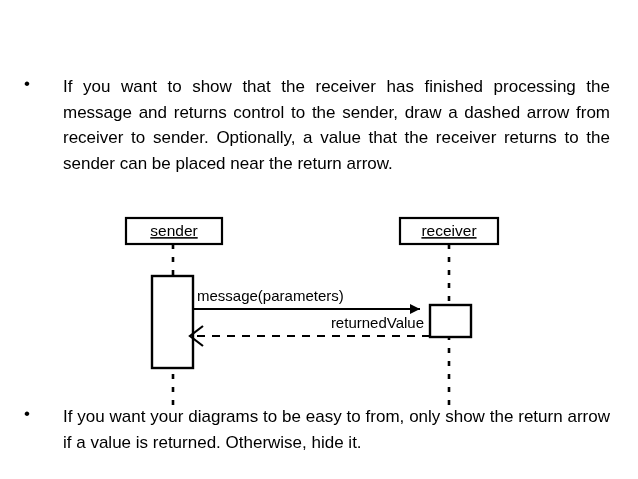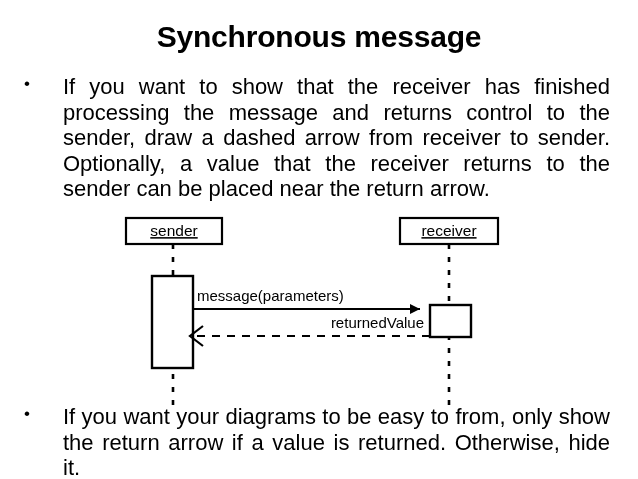--- a/index.html
+++ b/index.html
@@ -49,21 +49,21 @@
     width: 18px;
     font-size: 17px;
     line-height: 24px;
     text-align: left;
     color: #000000;
   }
   .bullet-text {
     position: absolute;
     left: 39px;
     top: 0;
-    font-size: 22px;
+    font-size: 17px;
     line-height: 25.5px;
     color: #000000;
     text-align: justify;
     text-justify: inter-word;
   }
 
   #bullet-1 { left: 24px; top: 74px; width: 586px; }
   #bullet-1 .bullet-text { width: 547px; }
   #bullet-1 .bullet-dot { top: -2px; }
 
@@ -94,21 +94,20 @@
     font-family: "Liberation Sans", sans-serif;
     font-size: 15px;
     fill: #000000;
   }
 </style>
 </head>
 <body>
 
 <div class="slide">
 
-  <div class="slide-title">Synchronous message</div>
 
   <div class="bullet" id="bullet-1">
     <span class="bullet-dot">•</span>
     <span class="bullet-text">If you want to show that the receiver has finished processing the message and returns control to the sender, draw a dashed arrow from receiver to sender. Optionally, a value that the receiver returns to the sender can be placed near the return arrow.</span>
   </div>
 
   <div class="bullet" id="bullet-2">
     <span class="bullet-dot">•</span>
     <span class="bullet-text">If you want your diagrams to be easy to from, only show the return arrow if a value is returned. Otherwise, hide it.</span>
   </div>

